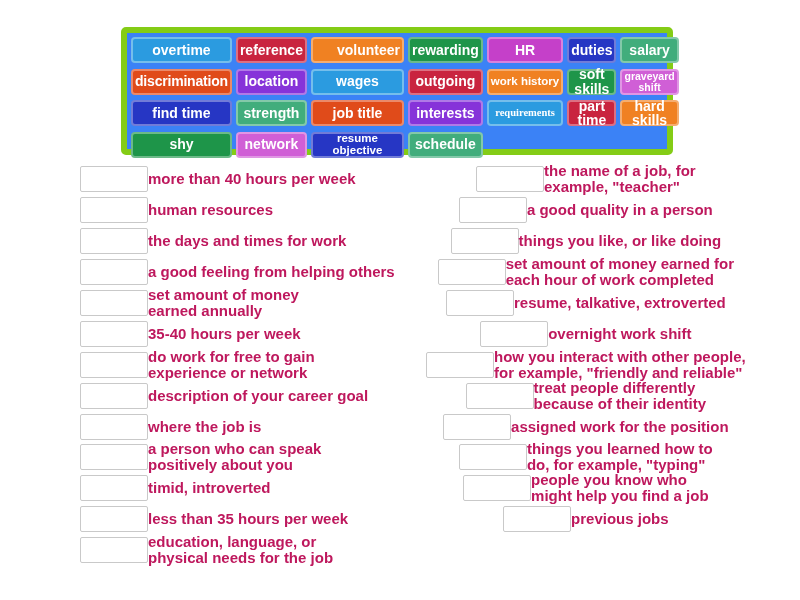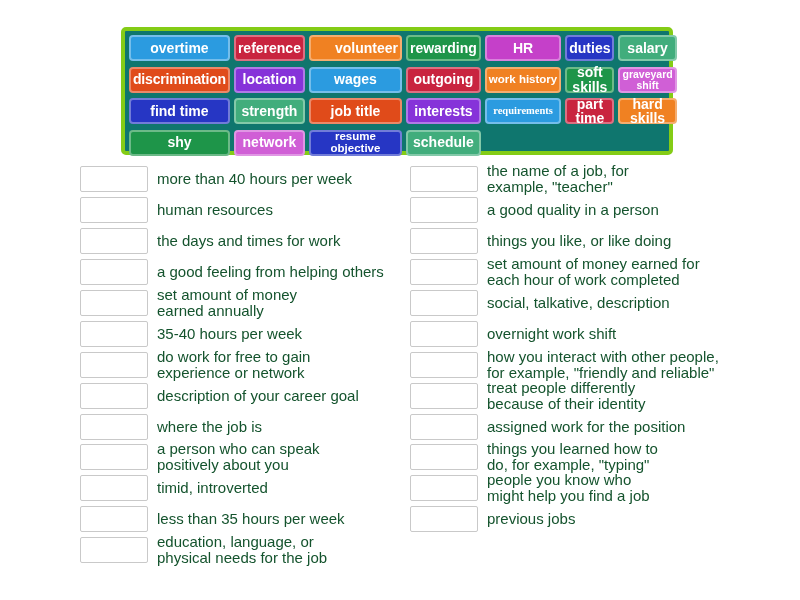--- a/index.html
+++ b/index.html
@@ -2,47 +2,48 @@
 <html><head>
 <meta charset="utf-8">
 <style>
   * { margin:0; padding:0; box-sizing:border-box; }
   html,body { width:800px; height:600px; background:#ffffff;
     font-family:"Liberation Sans", sans-serif; overflow:hidden; position:relative; }
 
   
   .board {
     position:absolute; left:121px; top:27px; width:552px; height:128px;
-    background:#0f766e; border:4px solid #84cc16; border-radius:5px;
+    background:#3b82f6; border:6px solid #84cc16; border-radius:5px;
     padding:4px; display:grid; grid-template-columns:repeat(7,1fr);
     grid-auto-rows:26px; gap:5.5px 4px;
   }
   .tile {
     border-radius:4px; color:#ffffff; font-weight:700; font-size:14px;
     display:flex; align-items:center; justify-content:center; text-align:center;
     line-height:1.02; border:2px solid rgba(255,255,255,0.35);
     cursor:grab; padding:0 2px; overflow:visible;
   }
   .f-sm2 { font-size:11.5px; }
   .f-xs  { font-size:10.5px; }
   .f-xxs { font-size:14px; letter-spacing:-0.2px; }
   .nw    { white-space:nowrap; }
 
   
   .defs { position:absolute; top:164px; display:flex; flex-direction:column; }
   .defs-left  { left:80px; }
-  .defs-right { left:410px; }
+  .defs-right { left:426px;align-items:center; }
   .def-row { height:30.9px; display:flex; align-items:center; }
   .slot {
     width:68px; height:26px; flex:0 0 auto;
     background:#ffffff; border:1px solid #c9c9c9; border-radius:2px;
   }
   .def-text {
-    margin-left:9px; font-size:15px; line-height:16px; color:#14532d;
+    font-size:15px; line-height:16px; color:#be185d;
     white-space:pre-line;
+    font-weight:bold;
   }
 </style>
 </head>
 <body>
 
 <div class="board">
   <div class="tile" style="background: rgb(43, 155, 224);">overtime</div>
   <div class="tile" style="background: rgb(201, 36, 63);">reference</div>
   <div class="tile" style="background: rgb(240, 129, 34); padding-left: 24px;">volunteer</div>
   <div class="tile" style="background: rgb(30, 149, 73);">rewarding</div>
@@ -145,21 +146,21 @@
     <div class="slot"></div>
     <div class="def-text">things you like, or like doing</div>
   </div>
   <div class="def-row">
     <div class="slot"></div>
     <div class="def-text">set amount of money earned for
 each hour of work completed</div>
   </div>
   <div class="def-row">
     <div class="slot"></div>
-    <div class="def-text">social, talkative, description</div>
+    <div class="def-text">resume, talkative, extroverted</div>
   </div>
   <div class="def-row">
     <div class="slot"></div>
     <div class="def-text">overnight work shift</div>
   </div>
   <div class="def-row">
     <div class="slot"></div>
     <div class="def-text">how you interact with other people,
 for example, "friendly and reliable"</div>
   </div>

